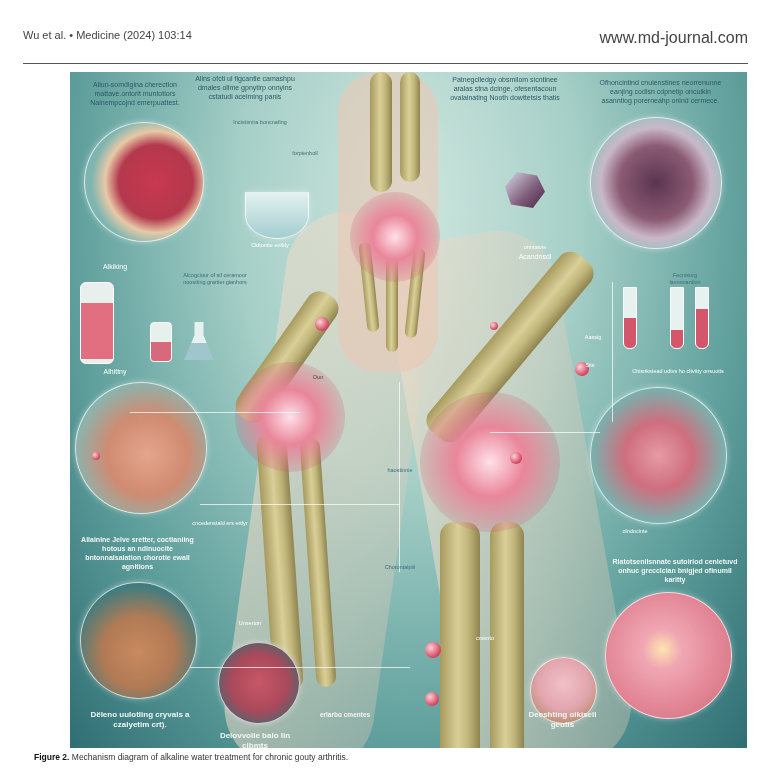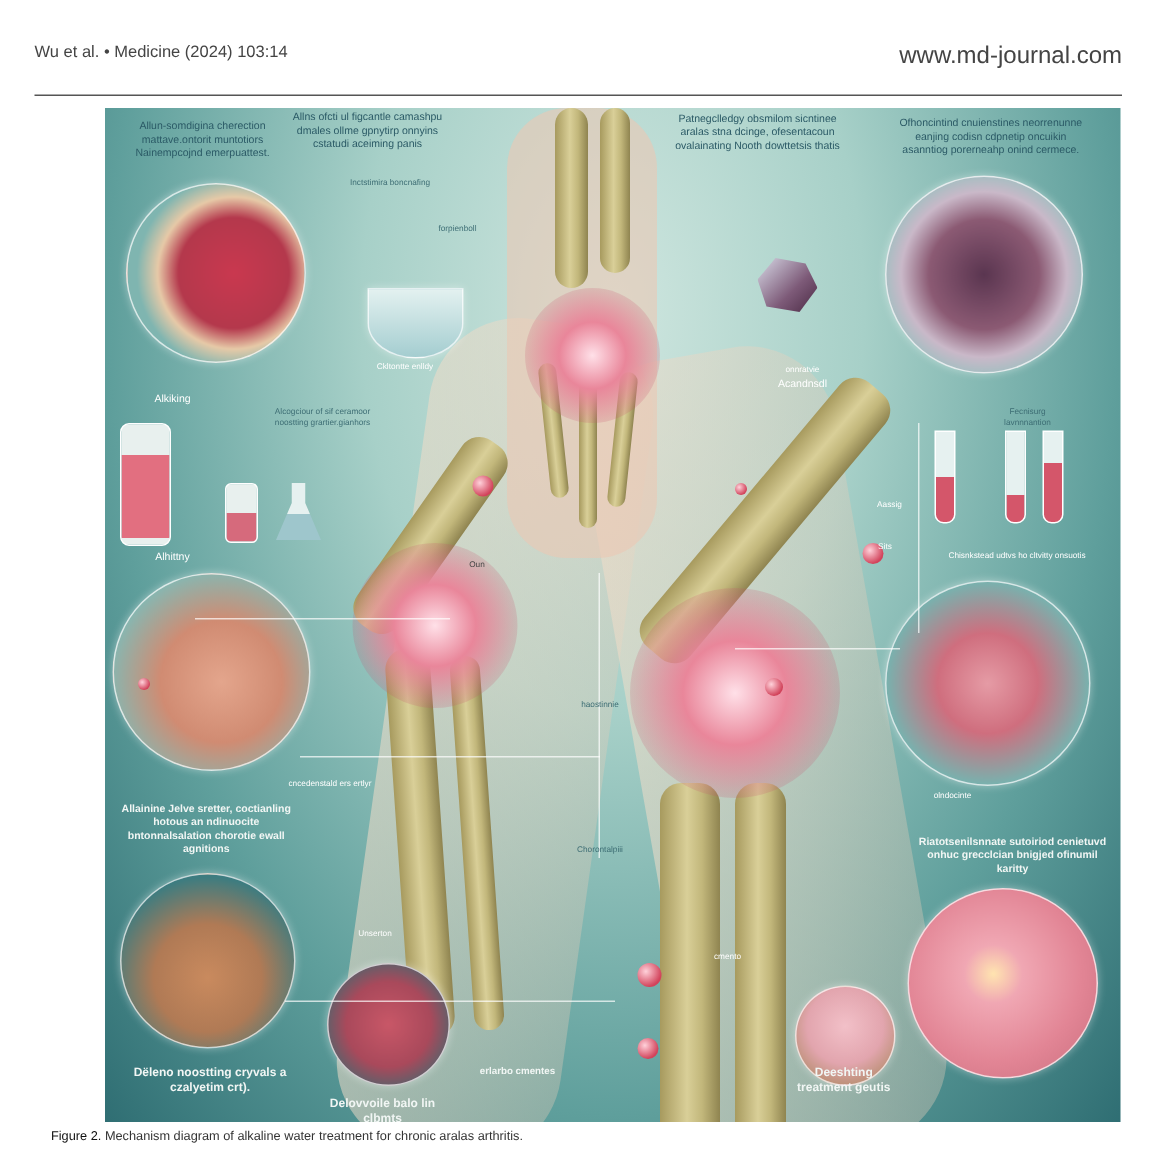--- a/index.html
+++ b/index.html
@@ -7,21 +7,21 @@
   .hdr-left{position:absolute;left:23px;top:29px;font-size:11px;color:#444;}
   .hdr-right{position:absolute;right:20px;top:29px;font-size:16px;color:#444;}
   .hdr-rule{position:absolute;left:23px;right:20px;top:63px;height:1px;background:#555;}
   .figure{position:absolute;left:70px;top:72px;width:677px;height:676px;overflow:hidden;
     background:radial-gradient(ellipse at 50% 20%,#cfe6df 0%,#a7d0c8 35%,#5f9f9c 70%,#2f6e73 100%);}
   .fig-lbl{position:absolute;font-size:7px;line-height:9px;text-align:center;color:#2b5a66;}
   .fig-lbl.dark{color:#f1f6f4;font-weight:bold;font-size:8px;line-height:10px;}
   .fig-lbl.small{font-size:5.5px;line-height:7px;color:#3d6d74;}
   .circle{position:absolute;border-radius:50%;border:1px solid rgba(255,255,255,0.7);box-shadow:0 0 6px rgba(255,255,255,0.4);overflow:hidden;}
   .caption{position:absolute;left:34px;top:752px;font-size:8.5px;color:#333;}
-  .caption b{font-weight:normal;color:#111;}
+  .caption b{font-weight:bold;color:#111;}
   .leg{position:absolute;background:linear-gradient(90deg,rgba(240,220,200,0.55),rgba(230,205,185,0.35));border-radius:60px;}
   .bone{position:absolute;background:linear-gradient(90deg,#a79a5e,#d9cf98 45%,#c2b77b 70%,#8f8450);border-radius:14px;}
   .jointglow{position:absolute;border-radius:50%;background:radial-gradient(circle,#ffe0e8 0%,#e9869a 35%,rgba(200,80,110,0.2) 70%,rgba(0,0,0,0) 100%);}
   .dot{position:absolute;border-radius:50%;background:radial-gradient(circle at 35% 35%,#ffd1da,#d2435b 70%);}
   .line{position:absolute;background:rgba(255,255,255,0.7);}
 </style>
 </head>
 <body>
 
 <div class="hdr-left">Wu et al. • Medicine (2024) 103:14</div>
@@ -104,22 +104,22 @@
   <div class="fig-lbl small" style="left:510px;top:290px;width:20px;color:#fff;">Sits</div>
   <div class="fig-lbl small" style="left:590px;top:200px;width:50px;">Fecnisurg lavnnnantion</div>
   <div class="fig-lbl small" style="left:548px;top:296px;width:120px;color:#fff;">Chisnkstead udtvs ho cltvitty onsuotis</div>
   <div class="fig-lbl dark" style="left:5px;top:463px;width:125px;font-size:7px;line-height:9px;">Allainine Jelve sretter, coctianling hotous an ndinuocite bntonnalsalation chorotie ewall agnitions</div>
   <div class="fig-lbl small" style="left:120px;top:448px;width:60px;color:#fff;">cncedenstald ers ertlyr</div>
   <div class="fig-lbl small" style="left:540px;top:456px;width:50px;color:#fff;">olndocinte</div>
   <div class="fig-lbl dark" style="left:540px;top:485px;width:130px;font-size:7px;line-height:9px;">Riatotsenilsnnate sutoiriod cenietuvd onhuc grecclcian bnigjed ofinumil karitty</div>
   <div class="fig-lbl small" style="left:305px;top:492px;width:50px;">Chorontalpiii</div>
   <div class="fig-lbl small" style="left:155px;top:548px;width:50px;color:#fff;">Unserton</div>
   <div class="fig-lbl small" style="left:395px;top:563px;width:40px;color:#fff;">cmento</div>
-  <div class="fig-lbl dark" style="left:10px;top:638px;width:120px;">Dëleno noostting cryvals a czalyetim crt).</div>
+  <div class="fig-lbl dark" style="left:10px;top:638px;width:120px;">Dëleno uulotling cryvals a czalyetim crt).</div>
   <div class="fig-lbl dark" style="left:140px;top:659px;width:90px;">Delovvoile balo lin clbmts</div>
   <div class="fig-lbl dark" style="left:240px;top:638px;width:70px;font-size:6.5px;">erlarbo cmentes</div>
-  <div class="fig-lbl dark" style="left:455px;top:638px;width:75px;">Deeshting treatment geutis</div>
+  <div class="fig-lbl dark" style="left:455px;top:638px;width:75px;">Deeshting oikisell geutis</div>
 </div>
 
 <div class="caption">
   <b>Figure 2.</b>
-  <span>Mechanism diagram of alkaline water treatment for chronic aralas arthritis.</span>
+  <span>Mechanism diagram of alkaline water treatment for chronic gouty arthritis.</span>
 </div>
 
 </body></html>

